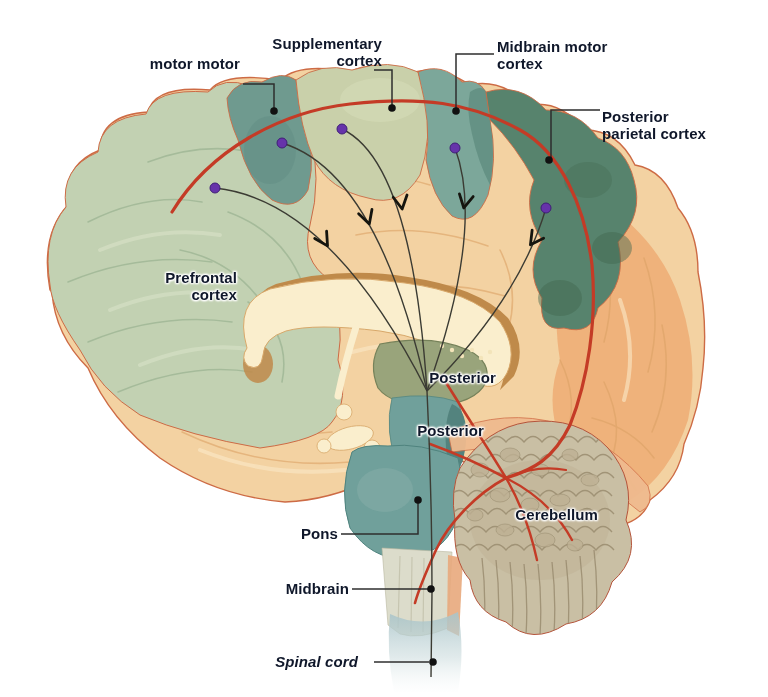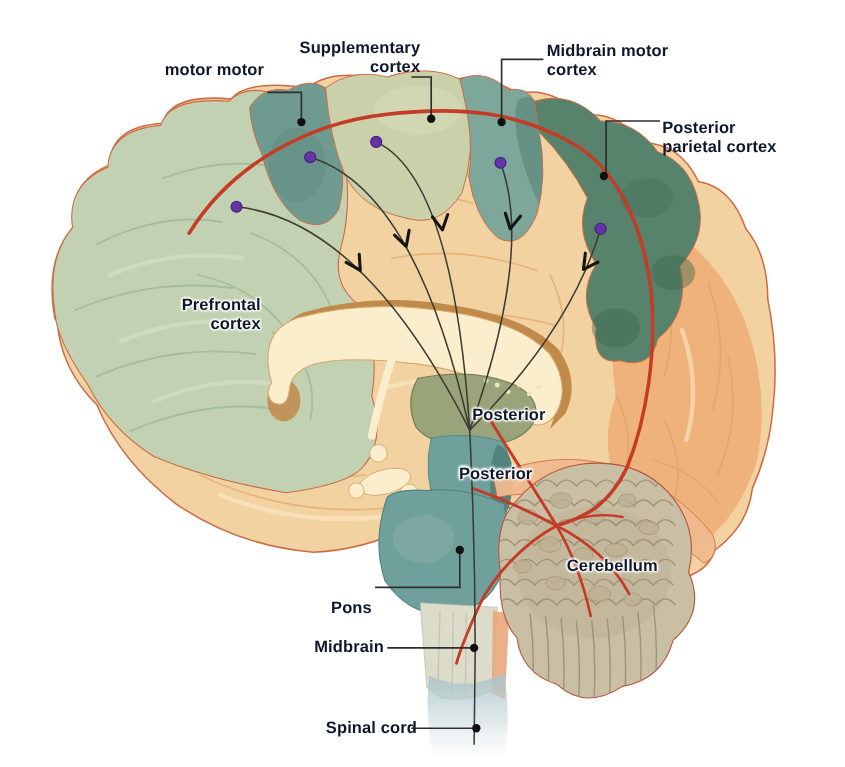--- a/index.html
+++ b/index.html
@@ -253,17 +253,17 @@
 <div class="lbl" style="left:602px;top:98px;width:145px;margin-top:10px;">
   <div>Posterior</div>
   <div>parietal cortex</div>
 </div>
 <div class="lbl c halo" style="left:97px;top:269px;width:140px;">
   <div>Prefrontal</div>
   <div>cortex</div>
 </div>
 <div class="lbl c halo" style="left:366px;top:369px;width:130px;">Posterior</div>
 <div class="lbl c halo" style="left:354px;top:422px;width:130px;">Posterior</div>
-<div class="lbl r" style="left:238px;top:544px;width:100px;">Pons</div>
+<div class="lbl r" style="left:238px;top:525px;width:100px;">Pons</div>
 <div class="lbl c halo" style="left:458px;top:506px;width:140px;">Cerebellum</div>
 <div class="lbl r" style="left:249px;top:580px;width:100px;">Midbrain</div>
-<div class="lbl r" style="left:259px;top:653px;width:120px;">Spinal cord</div>
+<div class="lbl r" style="left:238px;top:653px;width:120px;font-style:italic;">Spinal cord</div>
 </div>
 
 </body></html>

